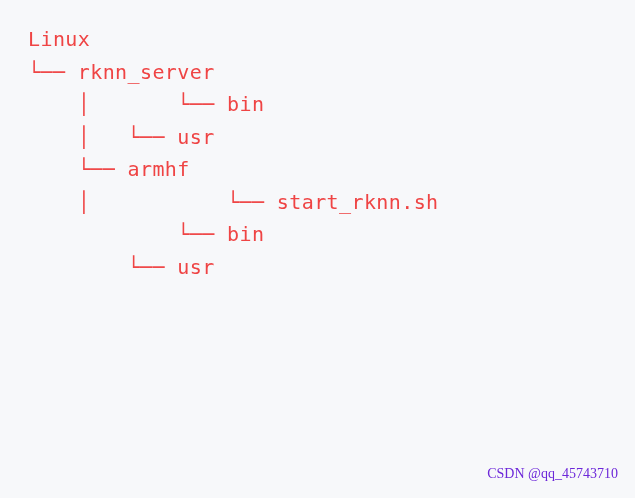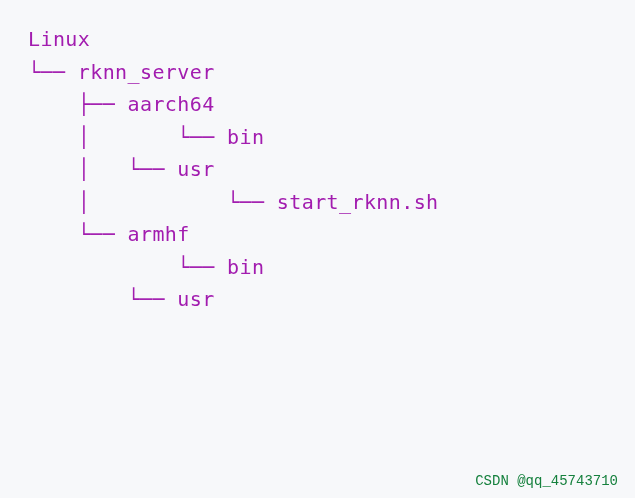--- a/index.html
+++ b/index.html
@@ -15,39 +15,38 @@
   }
   .tree {
     padding: 23px 0 0 28px;
   }
   .tree-line {
     white-space: pre;
     font-family: "DejaVu Sans Mono", "Liberation Mono", monospace;
     font-size: 20px;
     line-height: 32.5px;
     letter-spacing: 0.4px;
-    color: #a21caf;
+    color: #ef4444;
   }
   .watermark {
     position: absolute;
     right: 17px;
-    bottom: 9px;
-    font-family: Liberation Mono, monospace;
+    bottom: 16px;
+    font-family: Liberation Serif, serif;
     font-size: 14px;
-    color: #15803d;
+    color: #6d28d9;
   }
 </style>
 </head>
 <body>
 
 <div class="tree">
     <div class="tree-line">Linux</div>
     <div class="tree-line">└── rknn_server</div>
-    <div class="tree-line">    ├── aarch64</div>
     <div class="tree-line">    │       └── bin</div>
     <div class="tree-line">    │   └── usr</div>
+    <div class="tree-line">    └── armhf</div>
     <div class="tree-line">    │           └── start_rknn.sh</div>
-    <div class="tree-line">    └── armhf</div>
     <div class="tree-line">            └── bin</div>
     <div class="tree-line">        └── usr</div>
   </div>
 
 <div class="watermark">CSDN @qq_45743710</div>
 
 </body></html>

